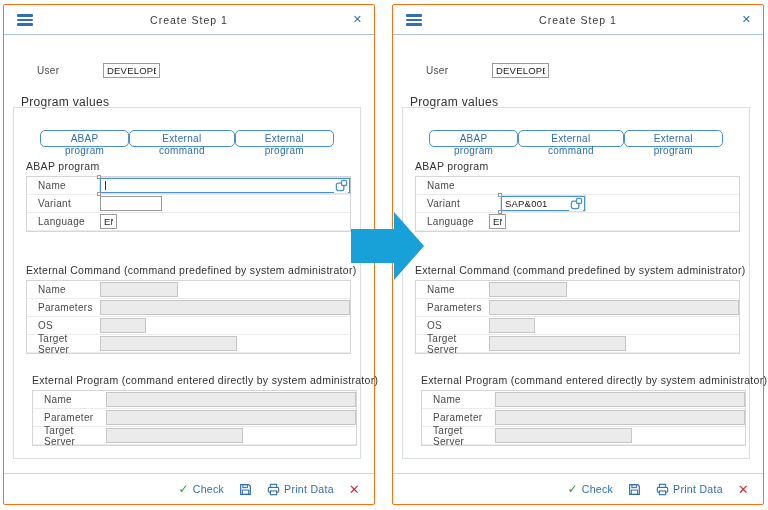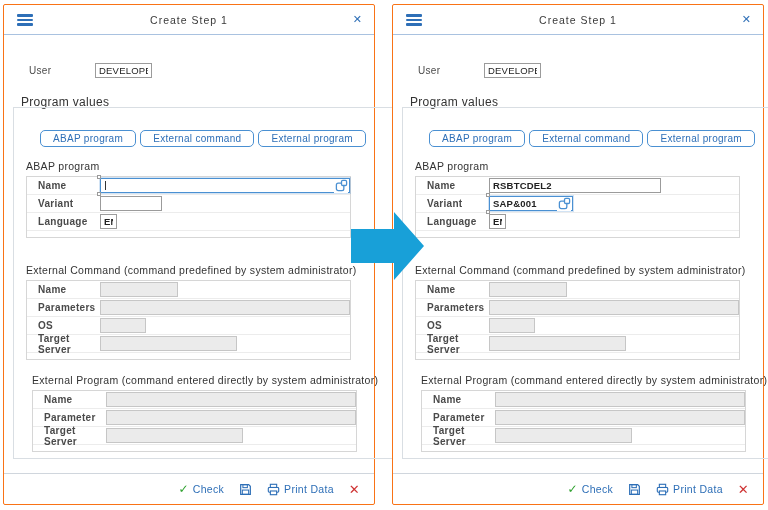--- a/index.html
+++ b/index.html
@@ -28,45 +28,45 @@
          background:#fff;border:1px solid #9a9a9a;box-sizing:border-box;}
   .field.focused::before{top:-4px;}
   .field.focused::after{bottom:-4px;}
   .caret{width:1px;height:9px;background:#333;margin-left:1px;}
   .fval{white-space:nowrap;overflow:hidden;}
 
   .w-user{width:57px;}
   .w-xl{width:250px;}
   .w-lg{width:172px;}
   .w-var{width:62px;}
-  .w-varf{width:84px;}
+  .w-varf{width:84px;margin-left:12px;}
   .w-lang{width:17px;}
   .w-sm{width:78px;}
   .w-os{width:46px;}
   .w-md{width:137px;}
 
   .matchcode{position:absolute;right:1px;top:50%;transform:translateY(-50%);width:14px;height:14px;cursor:pointer;
              display:flex;align-items:center;justify-content:center;background:#fff;}
 
-  .user-row{position:absolute;top:58px;left:25px;display:flex;align-items:center;}
+  .user-row{position:absolute;top:58px;left:33px;display:flex;align-items:center;}
   .user-row .flabel{width:66px;}
 
   .group-label{position:absolute;top:90px;left:17px;font-size:12px;color:#333;letter-spacing:.3px;}
-  .group-box{position:absolute;top:102px;left:9px;width:380px;height:352px;border:1px solid #d9dee3;box-sizing:border-box;}
+  .group-box{position:absolute;top:102px;left:9px;width:348px;height:352px;border:1px solid #d9dee3;box-sizing:border-box;}
 
   .type-buttons{position:absolute;top:22px;left:0;right:0;display:flex;justify-content:space-between;padding:0 26px;}
   .type-button{font-family:inherit;font-size:10px;color:#2e6fb7;background:#fff;border:1px solid #4a90d2;
                border-radius:5px;padding:2px 12px;height:17px;line-height:12px;letter-spacing:.3px;cursor:pointer;}
 
   .section{position:absolute;left:12px;width:325px;}
   .sec-abap{top:52px;}
   .sec-cmd{top:156px;}
   .sec-prog{top:266px;margin-left:6px;}
   .section-title{font-size:10.5px;color:#333;letter-spacing:.3px;margin-bottom:4px;white-space:nowrap;}
-  .fieldbox{border:1px solid #d6d6d6;background:#fff;padding-bottom:6px;box-sizing:border-box;font-weight:bold;}
+  .fieldbox{border:1px solid #d6d6d6;background:#fff;box-sizing:border-box;}
   .frow{display:flex;align-items:center;height:17px;border-bottom:1px solid #ececec;padding-left:11px;}
   .frow .flabel{width:62px;flex:none;}
 
   
   .footer{position:absolute;left:0;right:0;bottom:0;height:31px;border-top:1px solid #d0d6dd;
           display:flex;align-items:center;justify-content:flex-end;gap:15px;padding-right:14px;box-sizing:border-box;}
   .footer-button{display:inline-flex;align-items:center;gap:4px;color:#2e6fb7;font-size:10.5px;cursor:pointer;letter-spacing:.3px;}
   .check-glyph{color:#2ca02c;font-weight:bold;font-size:12px;}
   .cancel-glyph{color:#cf3333;font-weight:bold;font-size:13px;}
   .icon-svg{display:block;}
@@ -242,23 +242,20 @@
         <button class="type-button">ABAP program</button>
         <button class="type-button">External command</button>
         <button class="type-button">External program</button>
       </div>
 
       <div class="section sec-abap">
         <div class="section-title">ABAP program</div>
         <div class="fieldbox">
           <div class="frow">
             <span class="flabel">Name</span>
-            <span class="field w-lg">
-                <span class="fval">RSBTCDEL2</span>
-              </span>
           </div>
           <div class="frow">
             <span class="flabel">Variant</span>
             <span class="field w-varf focused">
               <span class="fval">SAP&amp;001</span>
               <span class="matchcode">
                 <svg class="icon-svg" width="13" height="13" viewBox="0 0 14 14">
                   <rect x="1.5" y="4.5" width="8" height="8" rx="2" fill="#fff" stroke="#4a90d2" stroke-width="1.4"></rect>
                   <rect x="7" y="1.5" width="5.5" height="5.5" rx="1.4" fill="#fff" stroke="#4a90d2" stroke-width="1.4"></rect>
                 </svg>

